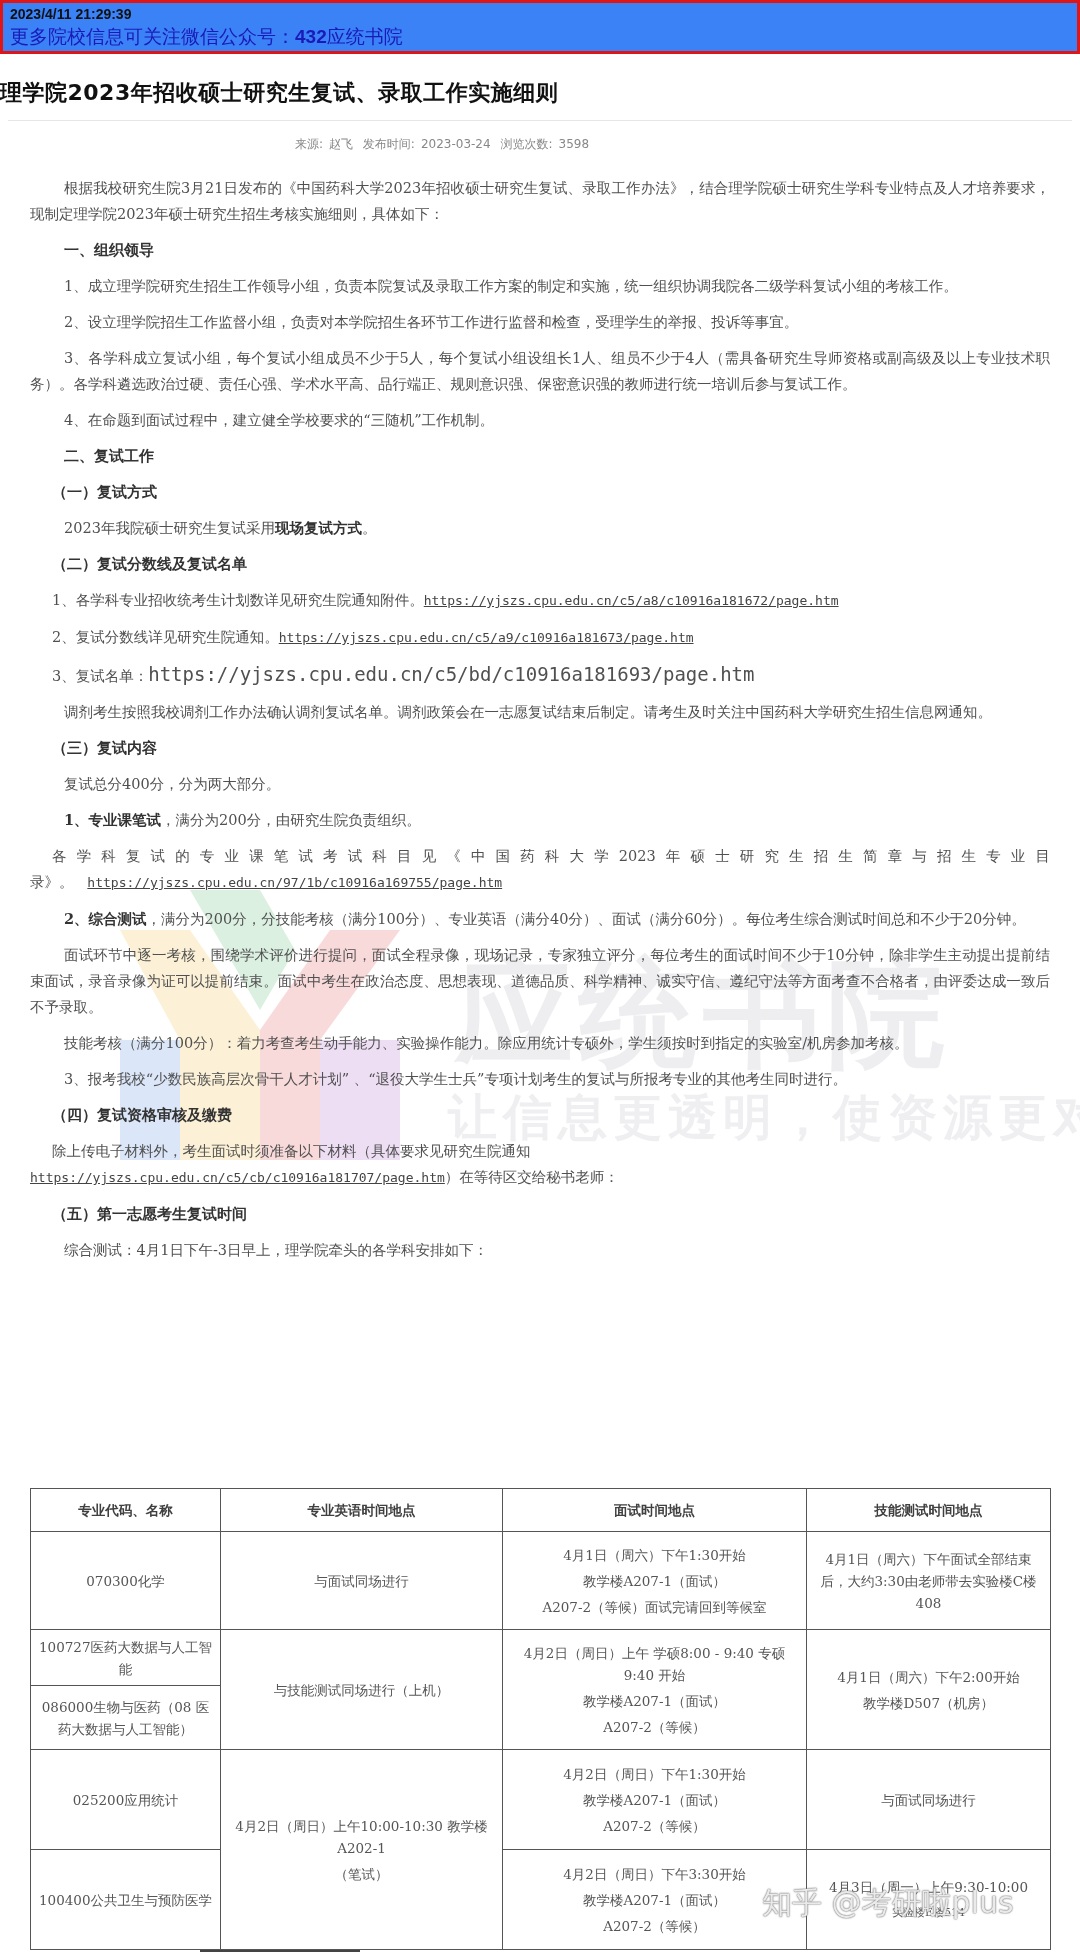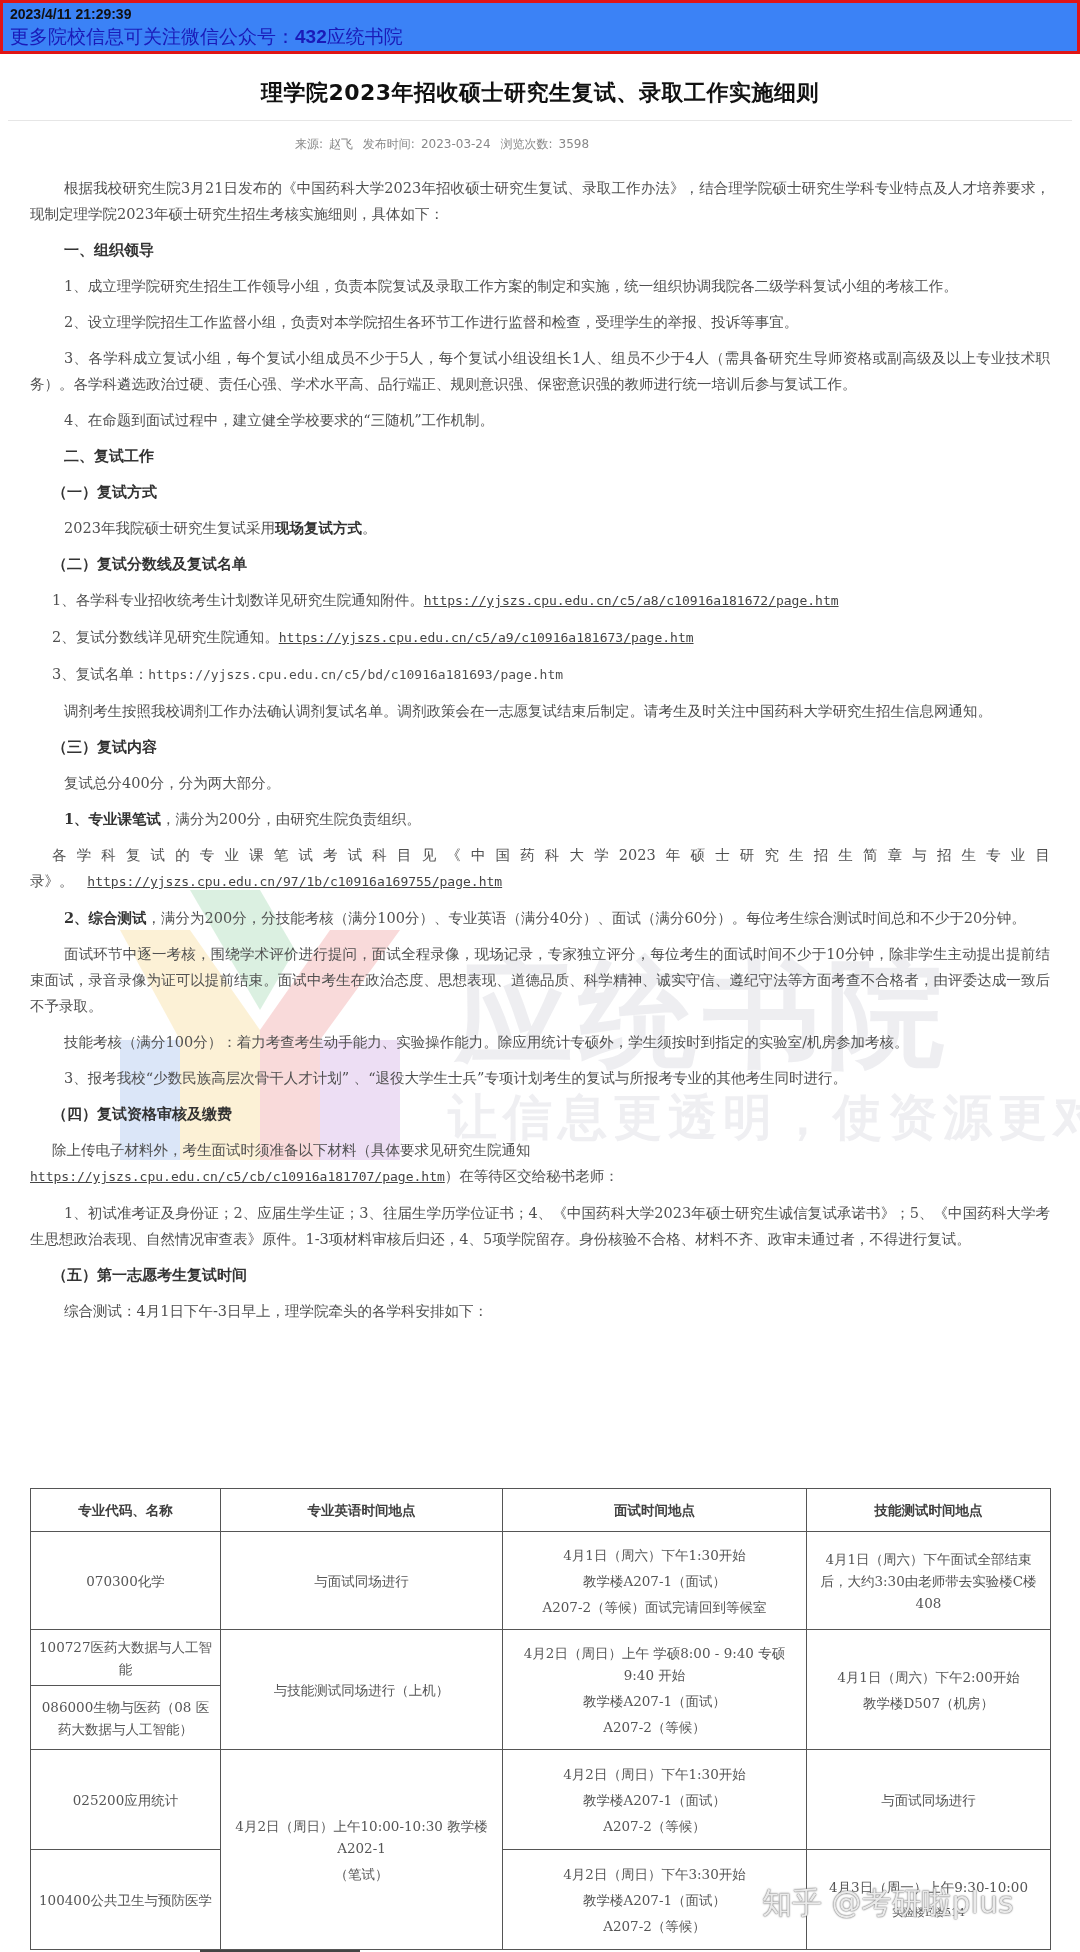--- a/index.html
+++ b/index.html
@@ -18,42 +18,42 @@
     font-family: "Liberation Sans", "DejaVu Sans", sans-serif;
     font-weight: bold; font-size: 14px; color: #111;
   }
   .topbar .notice {
     position: absolute; left: 7px; top: 21px;
     font-family: "DejaVu Sans", sans-serif; font-size: 19px; color: #1a1ab8;
   }
   .topbar .notice b { font-family: "Liberation Sans", sans-serif; font-weight: bold; margin-top: 44px; }
 
   .title {
-    position: absolute; left: 0; top: 78px; width: 1080px; text-align: center;
+    position: absolute; left: 0; top: 78px; width: 1080px; text-align: left;
     font-family: "DejaVu Sans", sans-serif; font-weight: bold; font-size: 22px; color: #111;
     letter-spacing: 0.5px;
   }
   .title-rule { position: absolute; left: 8px; top: 120px; width: 1064px; height: 1px; background: #e6e6e6; }
   .meta {
     position: absolute; left: 0; top: 136px; width: 884px; text-align: center;
     font-family: "DejaVu Sans", sans-serif; font-size: 12px; color: #888;
   }
   .meta span { margin: 0 3px; }
 
   .content { position: absolute; left: 30px; top: 175px; width: 1020px; }
   .p {
     font-size: 14.5px; line-height: 26px; color: #505050; margin: 0 0 10px 0;
     text-indent: 34px; text-align: justify;
   }
   .h { font-size: 15px; font-weight: bold; color: #333; margin: 0 0 10px 0; line-height: 26px; }
   .h.l1 { padding-left: 34px; }
   .h.l2 { padding-left: 22px; }
   .p b { color: #333; }
   a.link { color: #444; text-decoration: underline; font-family: "DejaVu Sans Mono", "Liberation Mono", monospace; font-size: 13px; }
-  .mono { font-family: "DejaVu Sans Mono", "Liberation Mono", monospace; font-size: 13px; }
+  .mono { font-family: "DejaVu Sans Mono", "Liberation Mono", monospace; font-size: 19px; }
 
   .watermark-logo {
     position: absolute; left: 120px; top: 890px; width: 330px; height: 270px; pointer-events: none; opacity: 0.22;
   }
   .watermark-text {
     position: absolute; left: 455px; top: 935px; font-family: "DejaVu Sans", sans-serif;
     font-size: 118px; font-weight: bold; color: rgba(120,120,150,0.13); letter-spacing: 6px; pointer-events: none; white-space: nowrap;
   }
   .watermark-slogan {
     position: absolute; left: 448px; top: 1085px; font-family: "DejaVu Sans", sans-serif;
@@ -144,21 +144,20 @@
     <b>2、综合测试</b><span>，满分为200分，分技能考核（满分100分）、专业英语（满分40分）、面试（满分60分）。每位考生综合测试时间总和不少于20分钟。</span>
   </p>
   <p class="p">面试环节中逐一考核，围绕学术评价进行提问，面试全程录像，现场记录，专家独立评分，每位考生的面试时间不少于10分钟，除非学生主动提出提前结束面试，录音录像为证可以提前结束。面试中考生在政治态度、思想表现、道德品质、科学精神、诚实守信、遵纪守法等方面考查不合格者，由评委达成一致后不予录取。</p>
   <p class="p">技能考核（满分100分）：着力考查考生动手能力、实验操作能力。除应用统计专硕外，学生须按时到指定的实验室/机房参加考核。</p>
   <p class="p">3、报考我校“少数民族高层次骨干人才计划” 、“退役大学生士兵”专项计划考生的复试与所报考专业的其他考生同时进行。</p>
 
   <div class="h l2">（四）复试资格审核及缴费</div>
   <p class="p" style="text-indent:22px; margin-bottom:10px">
     <span>除上传电子材料外，考生面试时须准备以下材料（具体要求见研究生院通知</span><br><a class="link">https://yjszs.cpu.edu.cn/c5/cb/c10916a181707/page.htm</a><span>）在等待区交给秘书老师：</span>
   </p>
-  <p class="p">1、初试准考证及身份证；2、应届生学生证；3、往届生学历学位证书；4、《中国药科大学2023年硕士研究生诚信复试承诺书》；5、《中国药科大学考生思想政治表现、自然情况审查表》原件。1-3项材料审核后归还，4、5项学院留存。身份核验不合格、材料不齐、政审未通过者，不得进行复试。</p>
 
   <div class="h l2">（五）第一志愿考生复试时间</div>
   <p class="p">综合测试：4月1日下午-3日早上，理学院牵头的各学科安排如下：</p>
 </div>
 
 <table class="sched">
   <colgroup>
     <col style="width:190px">
       <col style="width:282px">
       <col style="width:304px">

